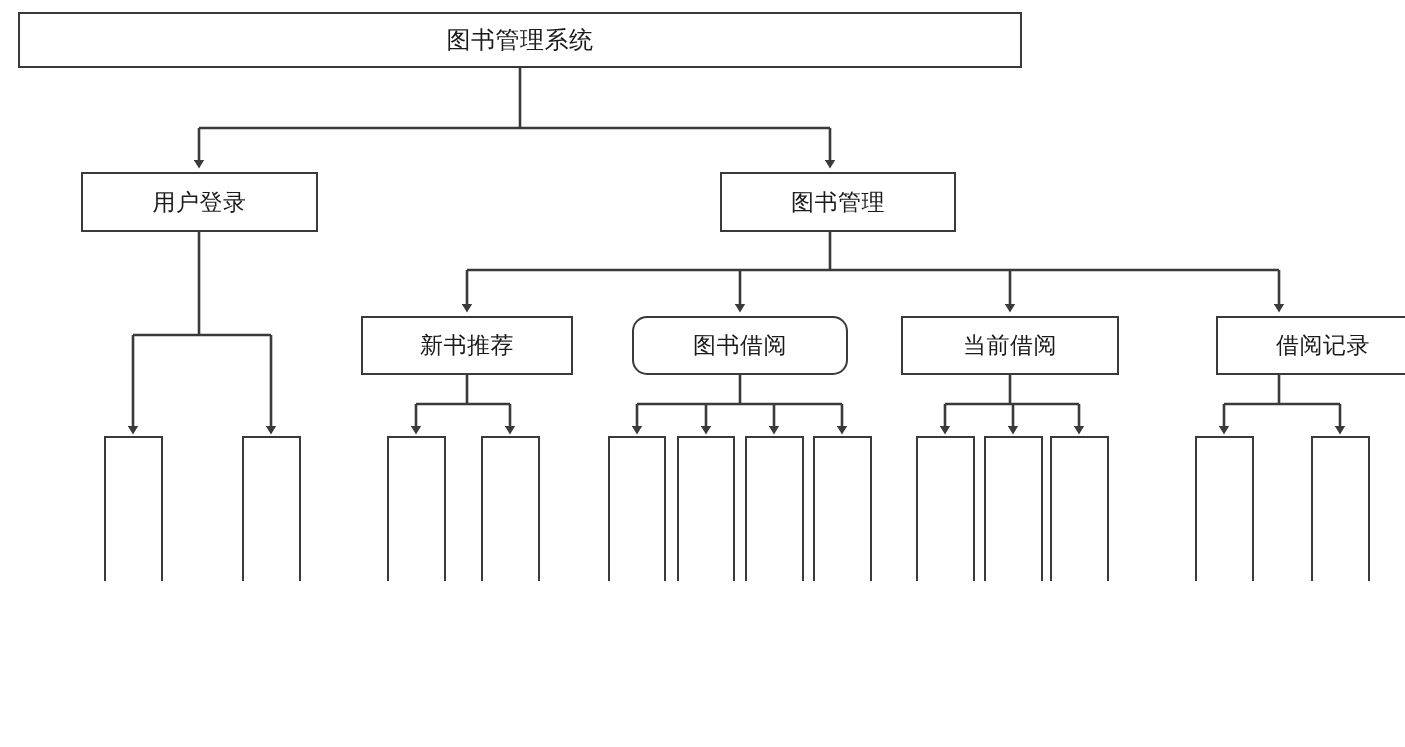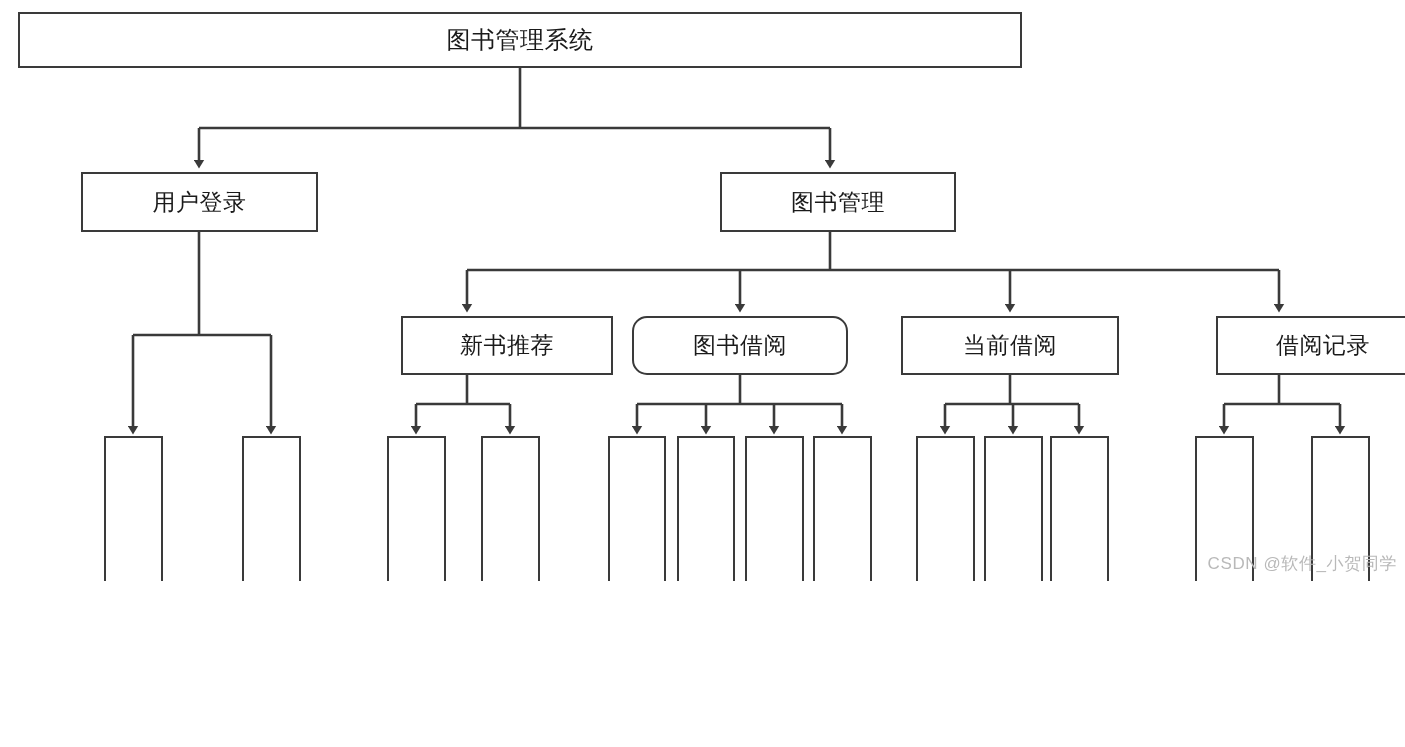--- a/index.html
+++ b/index.html
@@ -129,21 +129,21 @@
     <span>图书管理系统</span>
   </div>
 
   <div class="node horiz" style="left:81px; top:172px; width:237px; height:60px;">
     <span>用户登录</span>
   </div>
   <div class="node horiz" style="left:712px; top:172px; width:236px; height:60px;margin-left:8px;">
     <span>图书管理</span>
   </div>
 
-  <div class="node horiz" style="left:361px; top:316px; width:212px; height:59px;margin-left:40px;">
+  <div class="node horiz" style="left:361px; top:316px; width:212px; height:59px;">
     <span>新书推荐</span>
   </div>
   <div class="node horiz" style="left:632px; top:316px; width:216px; height:59px;border-radius:15px;">
     <span>图书借阅</span>
   </div>
   <div class="node horiz" style="left:901px; top:316px; width:218px; height:59px;">
     <span>当前借阅</span>
   </div>
   <div class="node horiz" style="left:1216px; top:316px; width:214px; height:59px;">
     <span>借阅记录</span>
@@ -186,15 +186,14 @@
     <span class="vtext">确认归还（管理员）</span>
   </div>
 
   <div class="node leaf" style="left:1195px; top:436px; width:59px; height:297px;">
     <span class="vtext">新增借阅记录</span>
   </div>
   <div class="node leaf" style="left:1311px; top:436px; width:59px; height:297px;">
     <span class="vtext">查询借阅记录</span>
   </div>
 
-  <div id="watermark">CSDN @软件_小贺同学</div>
 
 </div>
 
 </body></html>

